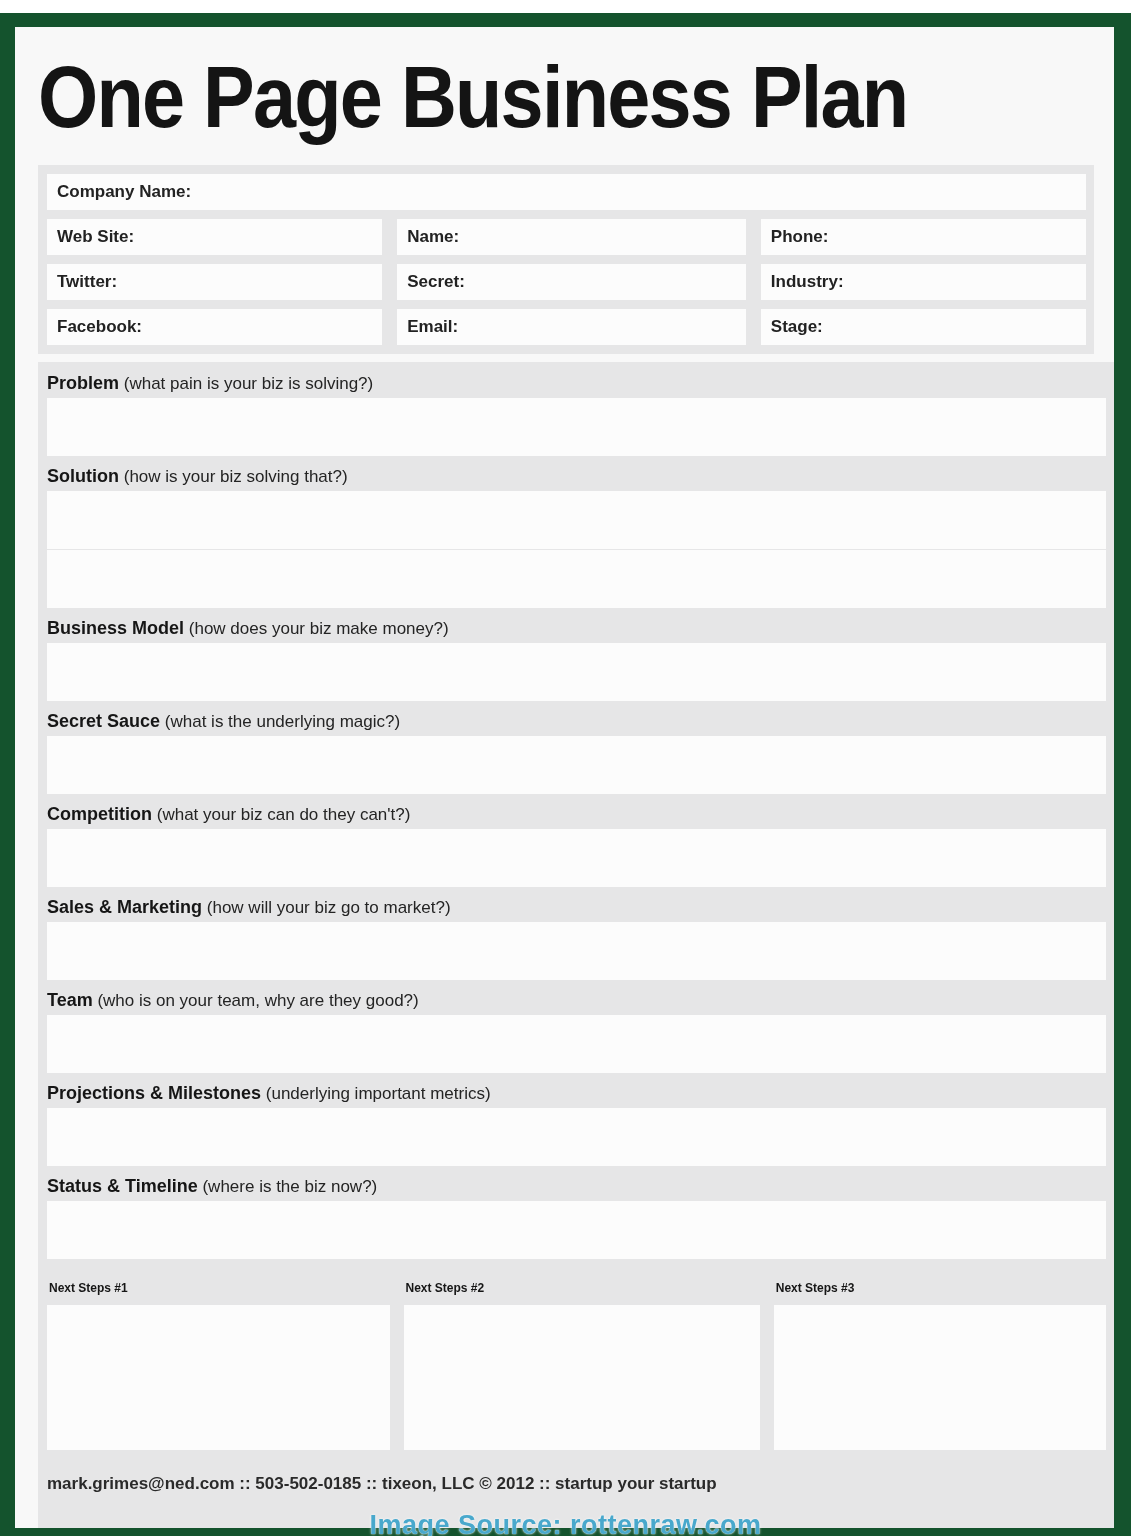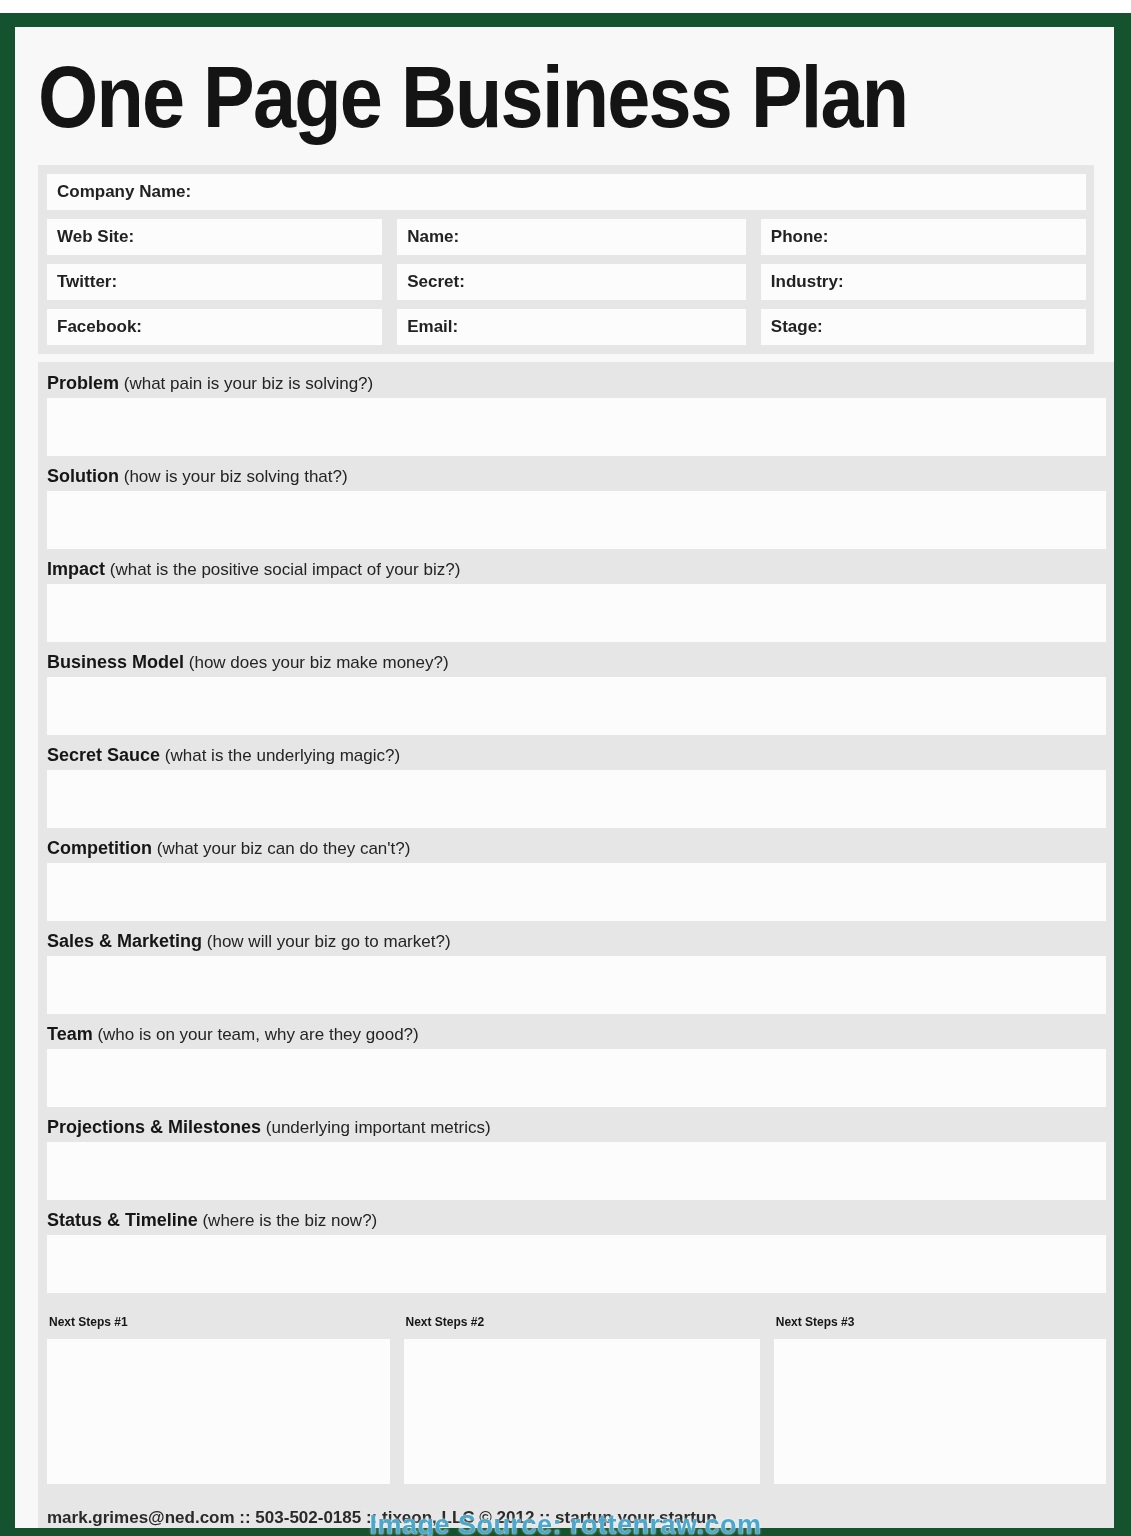--- a/index.html
+++ b/index.html
@@ -126,24 +126,20 @@
 
       <div class="section">
         <div class="sec-label">
           <b>Solution</b>
           <span>(how is your biz solving that?)</span>
         </div>
         <div class="sec-box"></div>
       </div>
 
       <div class="section">
-        <div class="sec-label">
-          <b>Impact</b>
-          <span>(what is the positive social impact of your biz?)</span>
-        </div>
         <div class="sec-box"></div>
       </div>
 
       <div class="section">
         <div class="sec-label">
           <b>Business Model</b>
           <span>(how does your biz make money?)</span>
         </div>
         <div class="sec-box"></div>
       </div>

